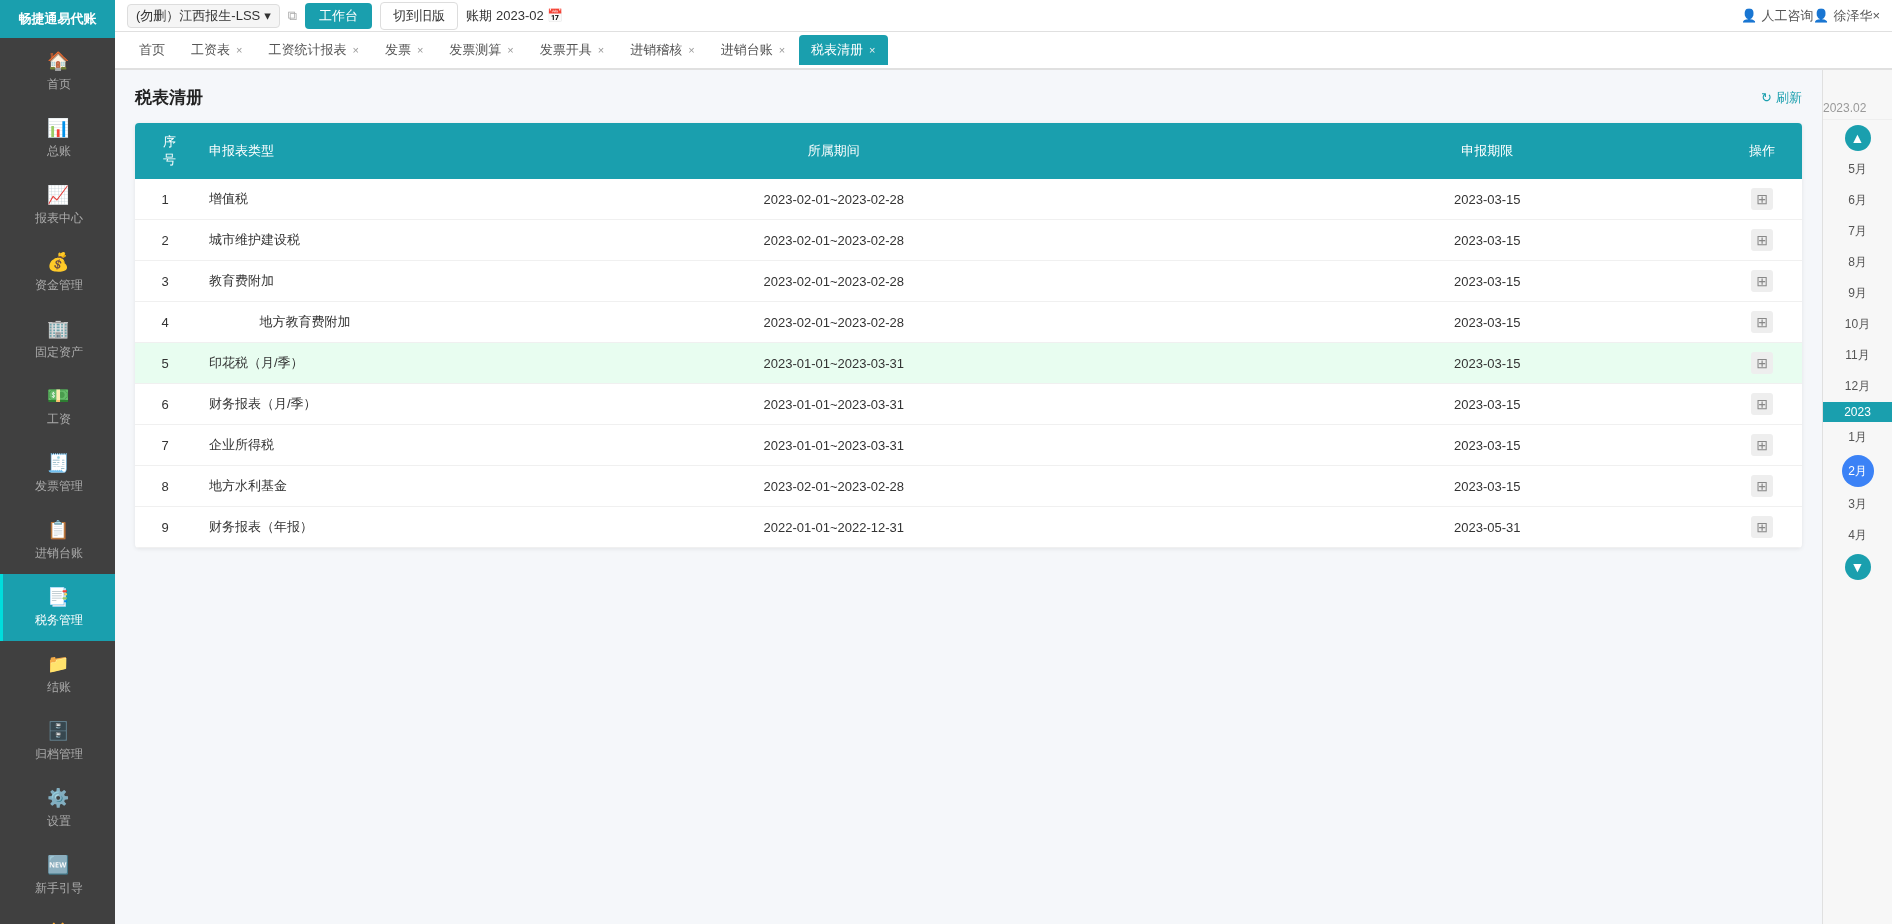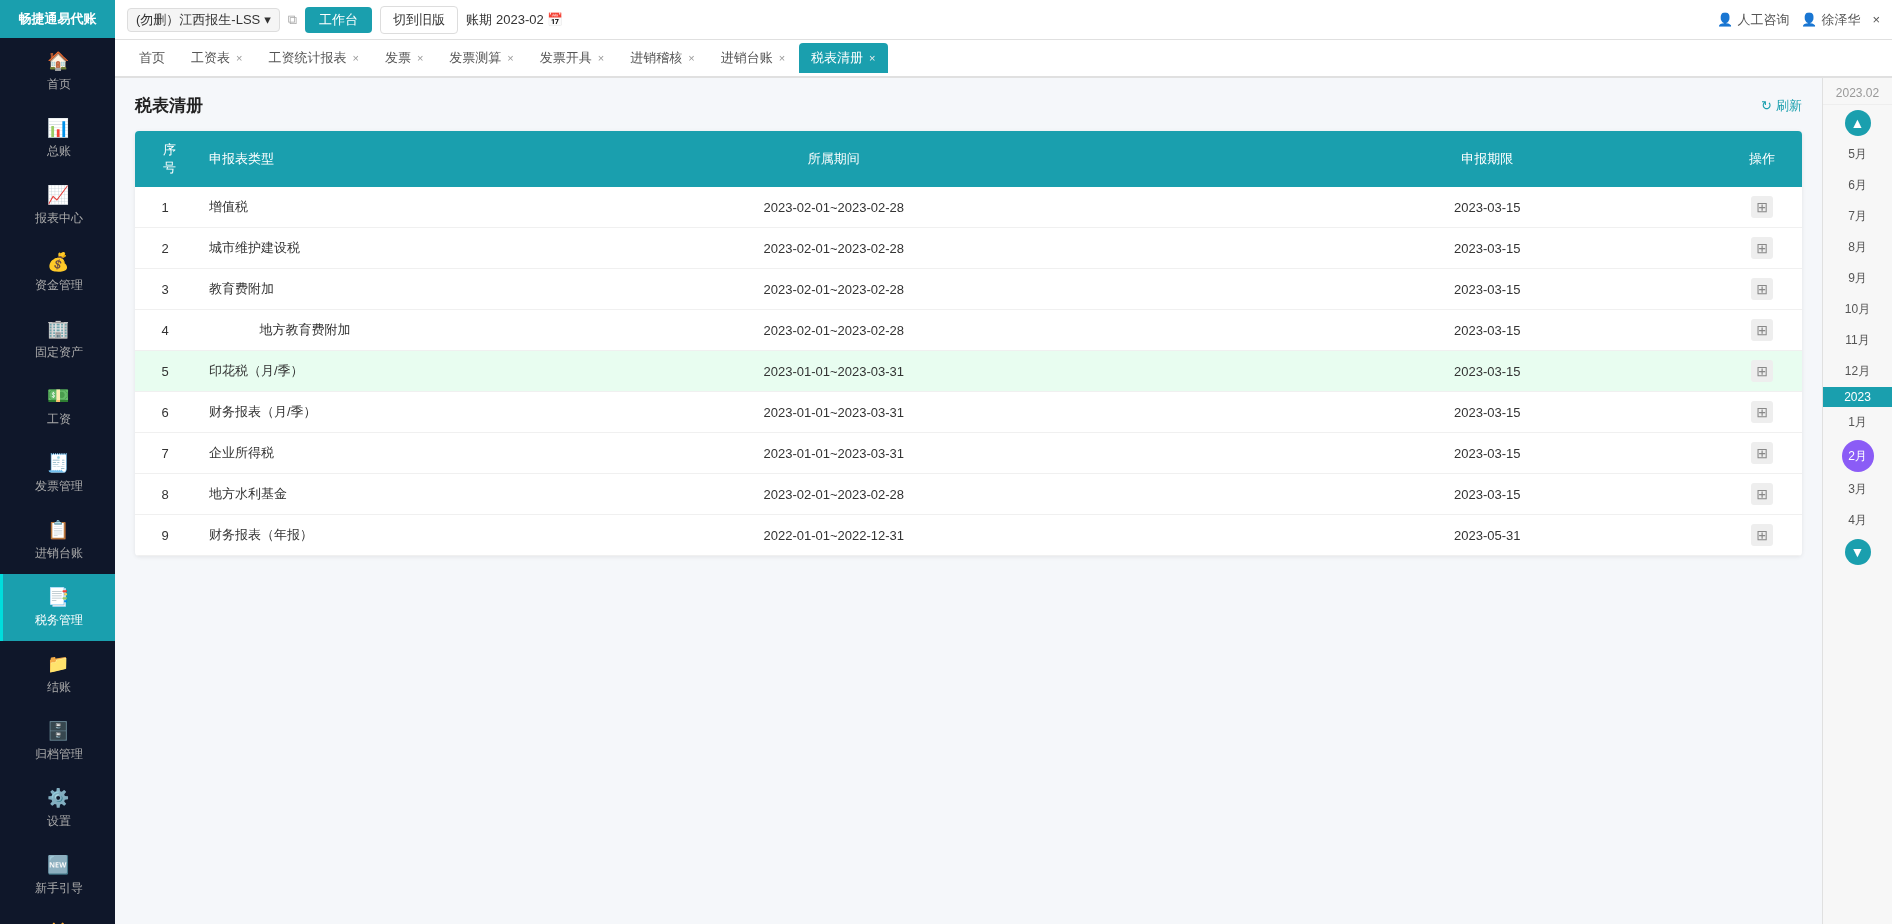--- a/index.html
+++ b/index.html
@@ -1,21 +1,21 @@
 <!DOCTYPE html>
 <html><head>
   <meta charset="utf-8">
   <style>
     * { margin: 0; padding: 0; box-sizing: border-box; }
     body { font-family: 'Microsoft YaHei', Arial, sans-serif; font-size: 13px; background: #f0f2f5; display: flex; height: 924px; overflow: hidden; }
 
     
     .sidebar {
       width: 115px;
-      background: #0f172a;
+      background: #404040;
       color: #ccc;
       display: flex;
       flex-direction: column;
       flex-shrink: 0;
       height: 100%;
     }
     .sidebar-logo {
       background: #1a9fae;
       color: white;
       padding: 10px 8px;
@@ -46,21 +46,21 @@
       flex: 1;
       display: flex;
       flex-direction: column;
       overflow: hidden;
     }
 
     
     .topbar {
       background: #fff;
       border-bottom: 1px solid #e0e0e0;
-      height: 40px;
+      height: 32px;
       display: flex;
       align-items: center;
       padding: 0 12px;
       gap: 8px;
       flex-shrink: 0;
     }
     .topbar-company {
       display: flex;
       align-items: center;
       gap: 4px;
@@ -94,21 +94,21 @@
       display: flex;
       align-items: center;
       gap: 4px;
       font-size: 13px;
       color: #333;
     }
     .topbar-right {
       margin-left: auto;
       display: flex;
       align-items: center;
-      gap: 12px;
+      gap: 0;
       font-size: 13px;
       color: #555;
     }
     .topbar-right span { cursor: pointer; }
 
     
     .tabbar {
       background: #fff;
       border-bottom: 2px solid #e0e0e0;
       height: 38px;
@@ -223,24 +223,25 @@
       flex-direction: column;
       align-items: center;
       padding: 4px 0;
       overflow-y: auto;
       flex-shrink: 0;
     }
     .date-sidebar-header {
       font-size: 12px;
       color: #999;
       padding: 4px 0;
-      text-align: center;
+      text-align: left;
       width: 100%;
       border-bottom: 1px solid #eee;
       margin-bottom: 2px;
+      margin-top: 23px;
     }
     .date-nav-up, .date-nav-down {
       width: 26px;
       height: 26px;
       border-radius: 50%;
       background: #1a9fae;
       color: white;
       display: flex;
       align-items: center;
       justify-content: center;
@@ -256,21 +257,21 @@
       width: 100%;
       cursor: pointer;
     }
     .date-item.year-label {
       background: #1a9fae;
       color: white;
       font-size: 12px;
       padding: 3px 0;
     }
     .date-item.active-month {
-      background: #8b5cf6;
+      background: #3b82f6;
       color: white;
       border-radius: 50%;
       width: 32px;
       height: 32px;
       line-height: 22px;
       display: flex;
       align-items: center;
       justify-content: center;
       margin: 0 auto;
     }

